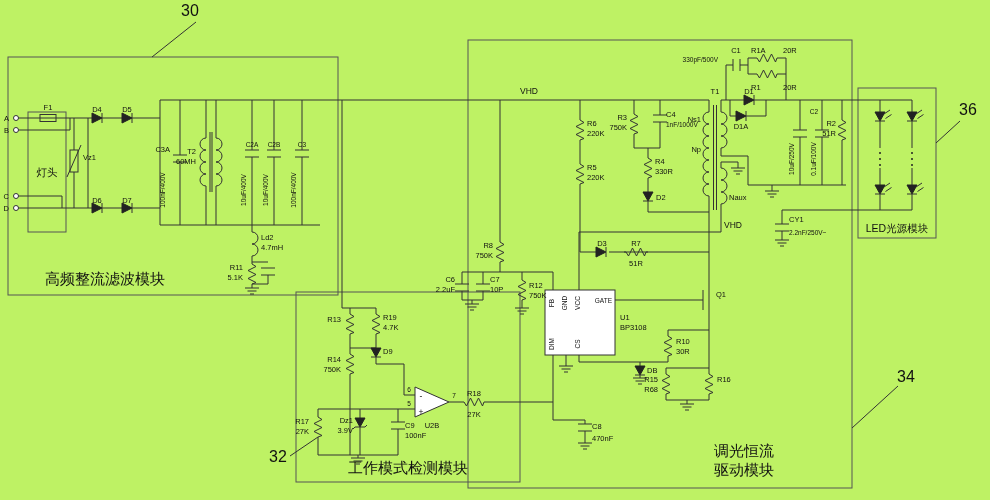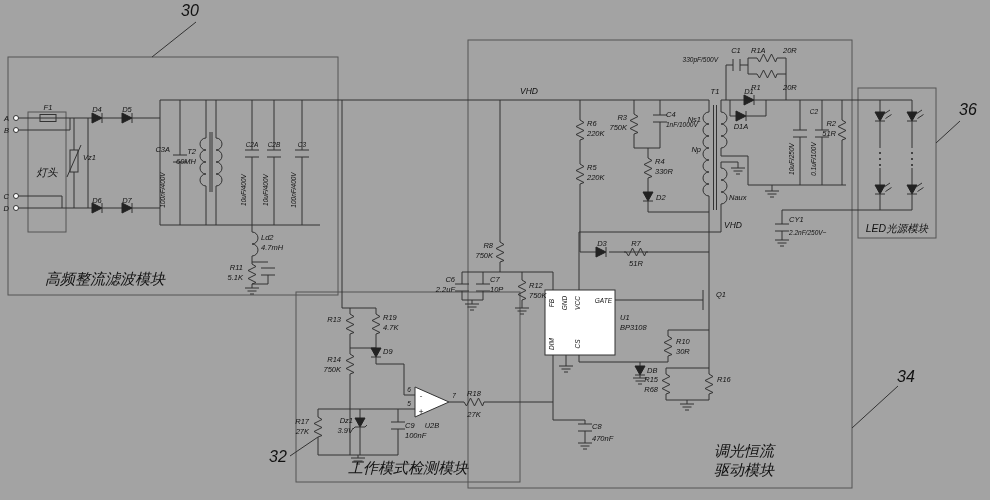--- a/index.html
+++ b/index.html
@@ -1,16 +1,16 @@
 <!DOCTYPE html>
 <html><head>
 <meta charset="utf-8">
 <style>
   html,body{margin:0;padding:0;background:#fff;}
-  .stage{width:990px;height:500px;position:relative;background:#a3a3a3;overflow:hidden;font-style:italic;}
+  .stage{width:990px;height:500px;position:relative;background:#bef264;overflow:hidden;}
   svg{display:block;}
   svg line, svg path, svg rect, svg circle, svg polygon{stroke:#333;stroke-width:1;fill:none;}
   svg .box{stroke:#555;}
   svg .solid{fill:#222;stroke:#222;}
   svg .white{fill:#fff;}
   svg .dot{fill:#222;stroke:none;}
   svg text{fill:#111;stroke:none;font-family:"Liberation Sans",sans-serif;}
   .t6{font-size:6.5px;}
   .t7{font-size:7.5px;}
   .t8{font-size:8.5px;}

